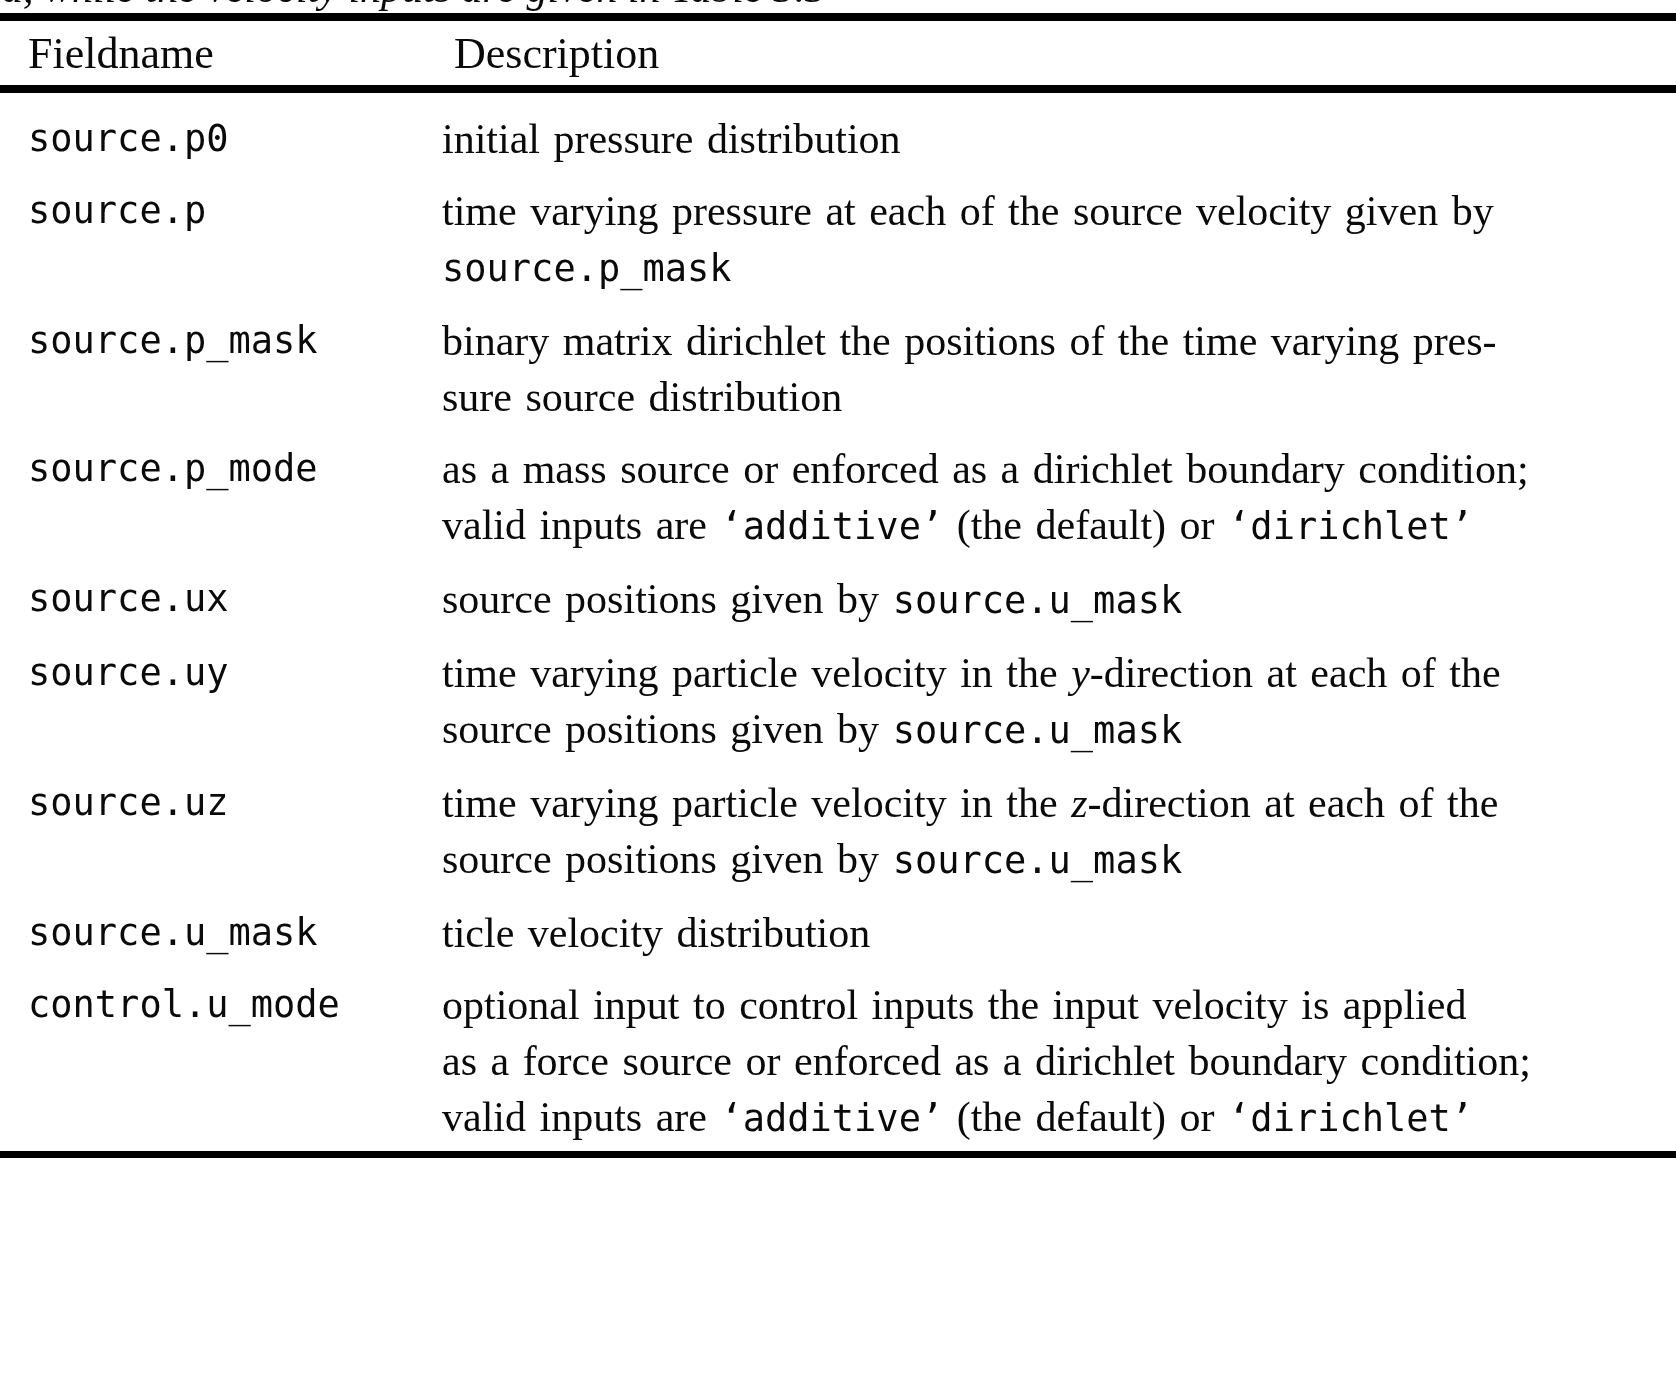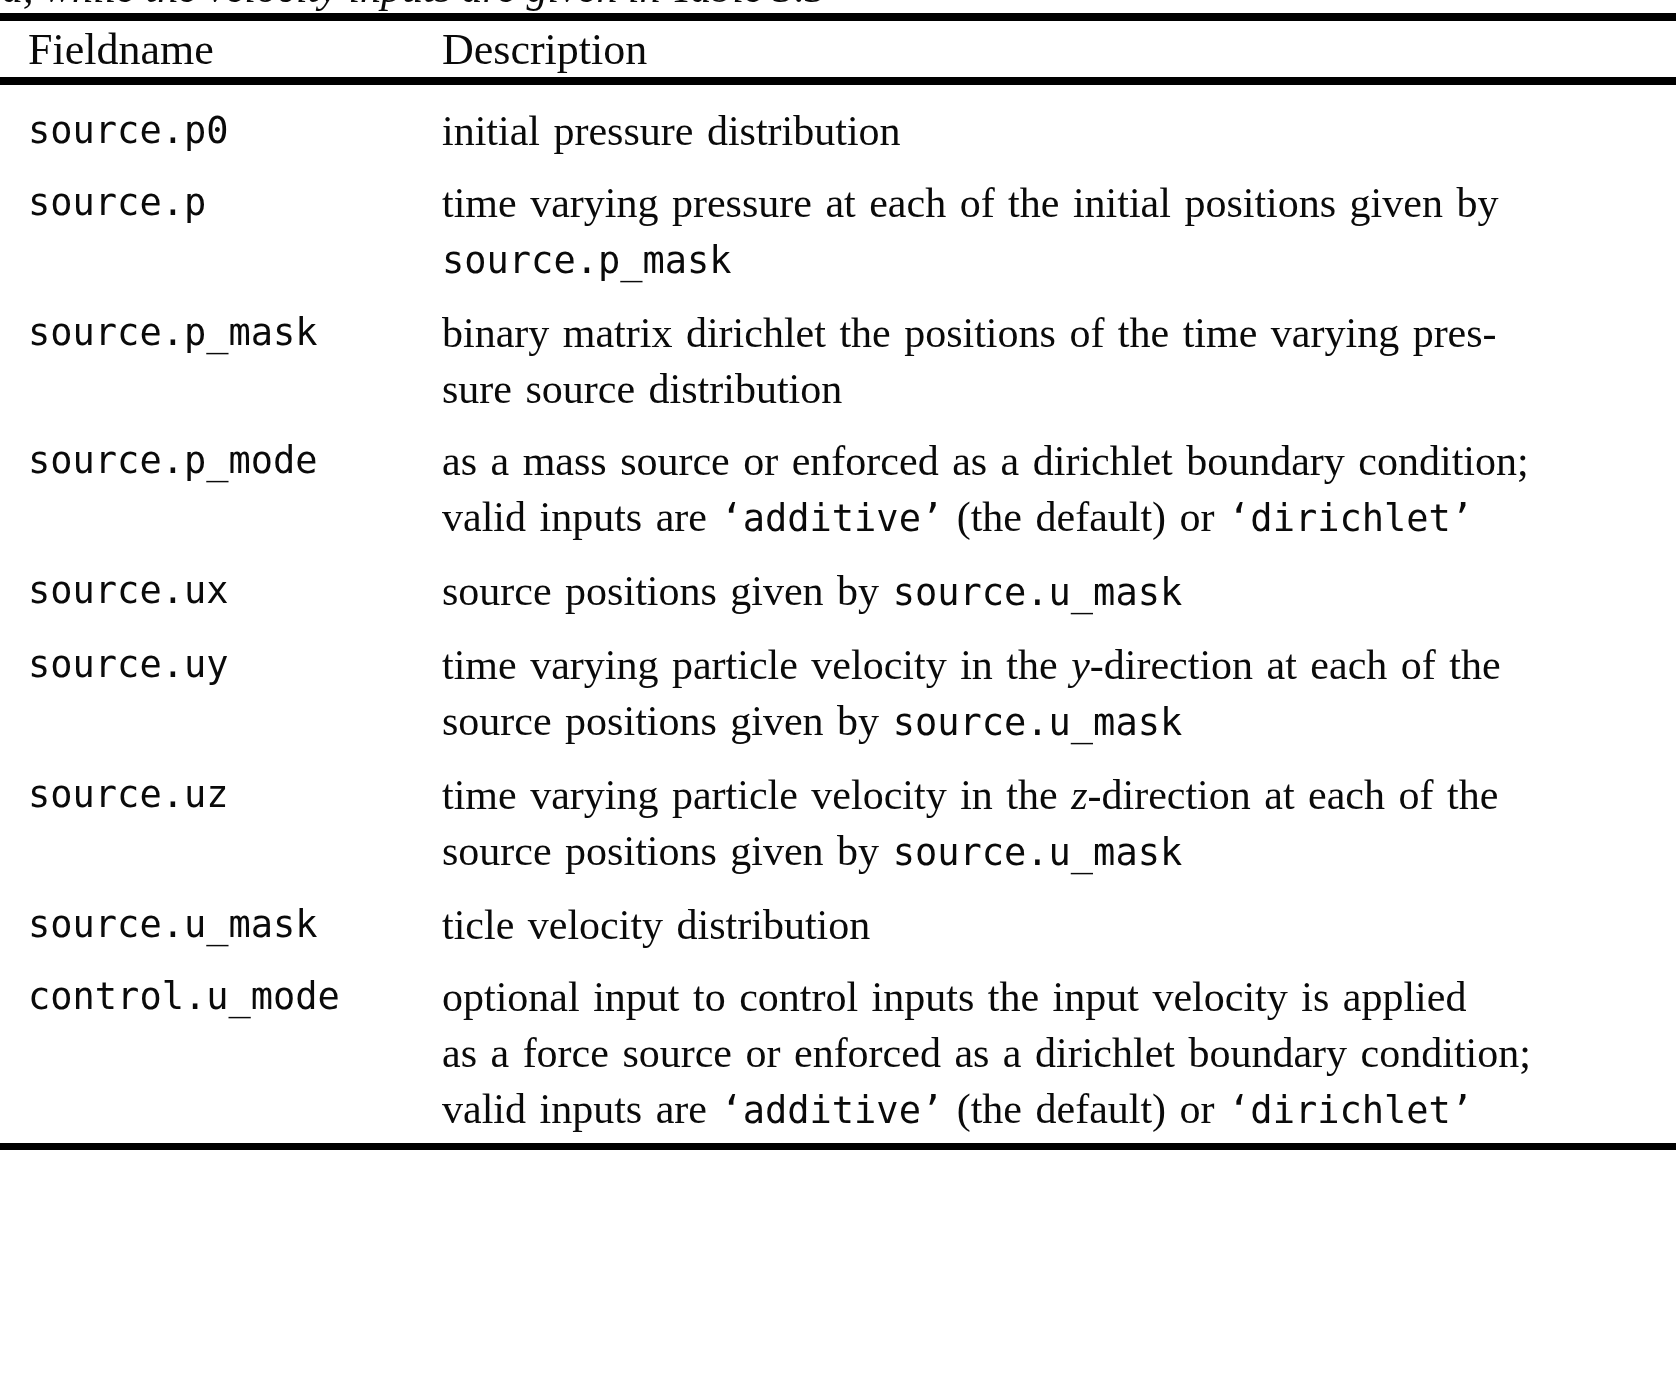--- a/index.html
+++ b/index.html
@@ -25,27 +25,27 @@
     white-space: nowrap;
   }
 
   .rule { background: #000000; width: 1676px; }
   .rule-top { height: 8px; margin-top: 13px; }
   .rule-mid { height: 8px; }
   .rule-bottom { height: 7px; margin-top: 4px; }
 
   .header-row {
     display: flex;
-    height: 56px;
+    height: 64px;
     align-items: center;
     font-size: 44px;
   }
 
   .col-field { width: 442px; padding-left: 28px; box-sizing: border-box; flex: none; }
-  .col-desc  { flex: 1; min-width: 0; overflow: visible; }
+  .col-desc  { flex: 1; min-width: 0; overflow: visible; margin-left: 12px; }
 
   .table-body { padding-top: 2px; }
 
   .t-row { display: flex; margin-top: 16px; }
 
   .cell-field {
     width: 442px;
     padding-left: 28px;
     box-sizing: border-box;
     flex: none;
@@ -93,21 +93,21 @@
   <div class="table-body">
       <div class="t-row">
         <div class="cell-field">source.p0</div>
         <div class="cell-desc">
           <div class="desc-line"><span class="seg-serif">initial pressure distribution</span></div>
         </div>
       </div>
       <div class="t-row">
         <div class="cell-field">source.p</div>
         <div class="cell-desc">
-          <div class="desc-line"><span class="seg-serif">time varying pressure at each of the initial positions given by</span></div>
+          <div class="desc-line"><span class="seg-serif">time varying pressure at each of the source velocity given by</span></div>
           <div class="desc-line"><span class="seg-mono">source.p_mask</span></div>
         </div>
       </div>
       <div class="t-row">
         <div class="cell-field">source.p_mask</div>
         <div class="cell-desc">
           <div class="desc-line"><span class="seg-serif">binary matrix dirichlet the positions of the time varying pres-</span></div>
           <div class="desc-line"><span class="seg-serif">sure source distribution</span></div>
         </div>
       </div>

